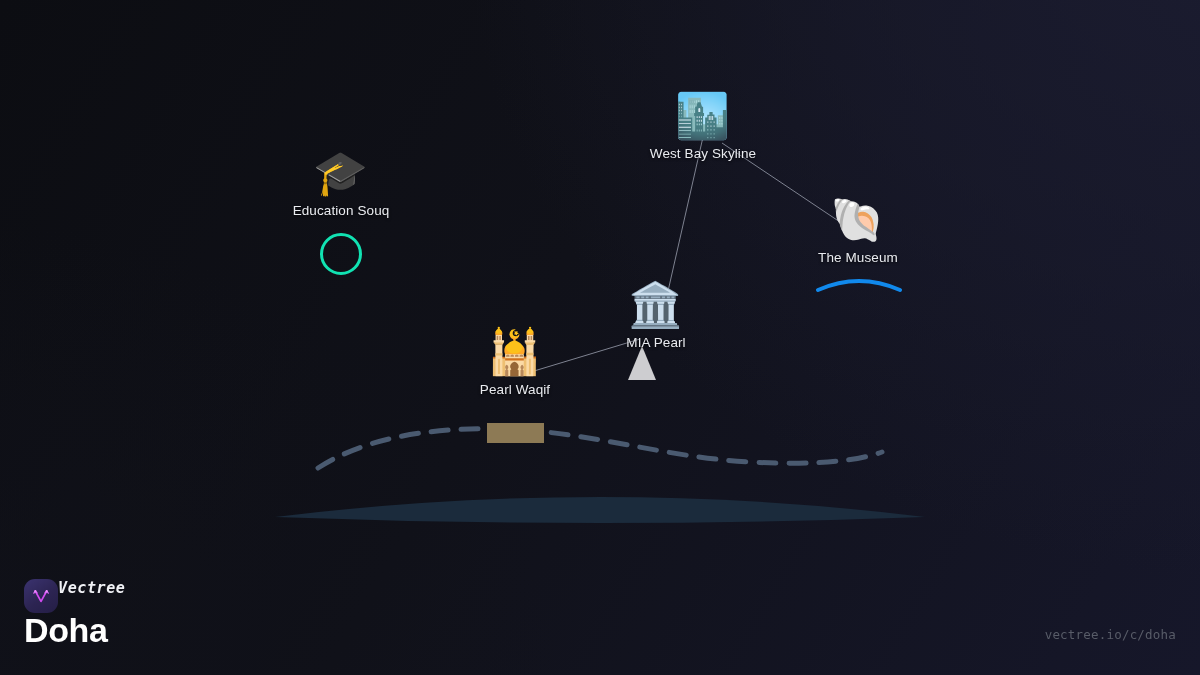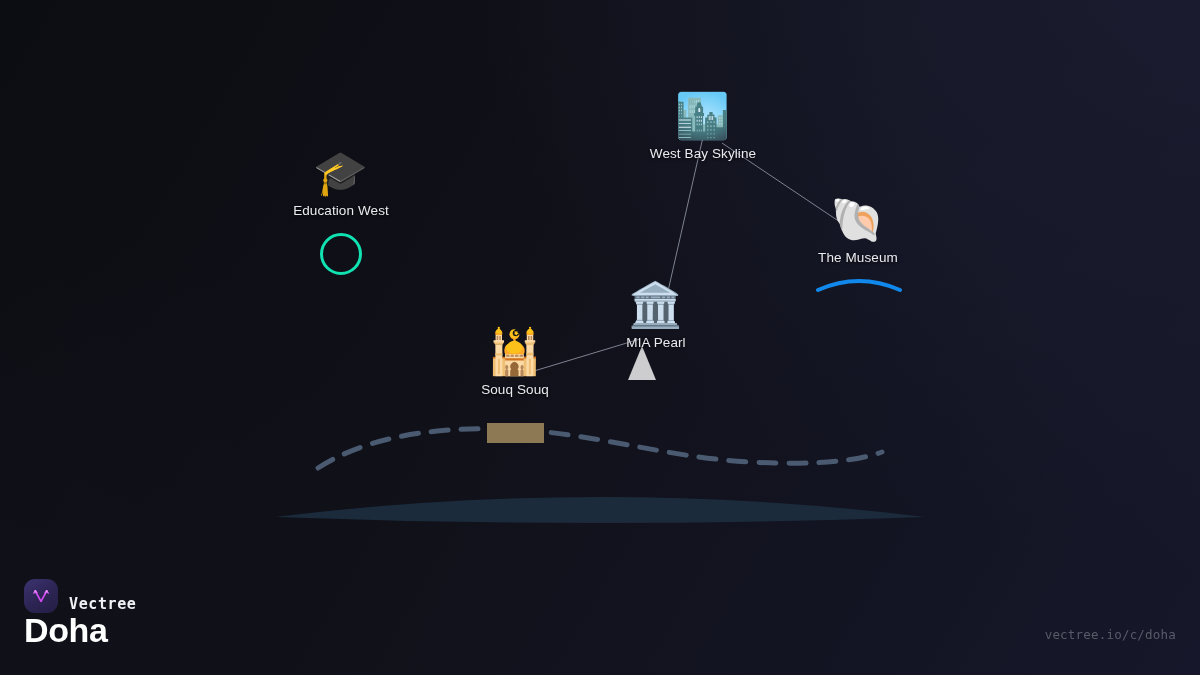--- a/index.html
+++ b/index.html
@@ -97,22 +97,22 @@
     position: absolute;
     left: 0; right: 0; bottom: 0;
     height: 112px;
   }
 
   #brand-row {
     position: absolute;
     left: 24px;
     top: 16px;
     display: flex;
-    align-items: flex-end;
-    gap: 11px;
+    align-items: flex-start;
+    font-style: italic;
   }
 
   #brand-logo {
     width: 34px;
     height: 34px;
     border-radius: 11px;
     background: linear-gradient(145deg, #3b3370 0%, #2c2452 55%, #241e46 100%);
     display: flex;
     align-items: center;
     justify-content: center;
@@ -178,36 +178,36 @@
 
   <div class="deco deco-trapezoid" style="left:628px; top:346px;"></div>
 
   <div class="node" style="left:703px; top:125px;">
     <span class="node-emoji">🏙️</span>
     <span class="node-label">West Bay Skyline</span>
   </div>
 
   <div class="node" style="left:341px; top:182px;">
     <span class="node-emoji">🎓</span>
-    <span class="node-label">Education West</span>
+    <span class="node-label">Education Souq</span>
   </div>
 
   <div class="node" style="left:858px; top:229px;">
     <span class="node-emoji">🐚</span>
     <span class="node-label">The Museum</span>
   </div>
 
   <div class="node" style="left:656px; top:314px;">
     <span class="node-emoji">🏛️</span>
     <span class="node-label">MIA Pearl</span>
   </div>
 
   <div class="node" style="left:515px; top:361px;">
     <span class="node-emoji">🕌</span>
-    <span class="node-label">Souq Souq</span>
+    <span class="node-label">Pearl Waqif</span>
   </div>
 
 </div>
 
 <div id="footer">
 
   <div id="brand-row">
     <div id="brand-logo">
       <svg width="20" height="20" viewBox="0 0 24 24" aria-hidden="true">
         <path d="M5.2 6.2 L12 18.5 L18.8 6.2" fill="none" stroke="#d24bf0" stroke-width="2.1" stroke-linecap="round" stroke-linejoin="round"></path>

